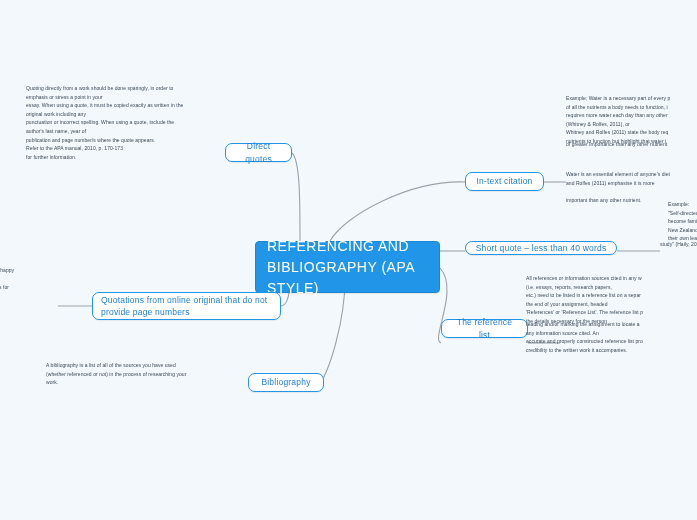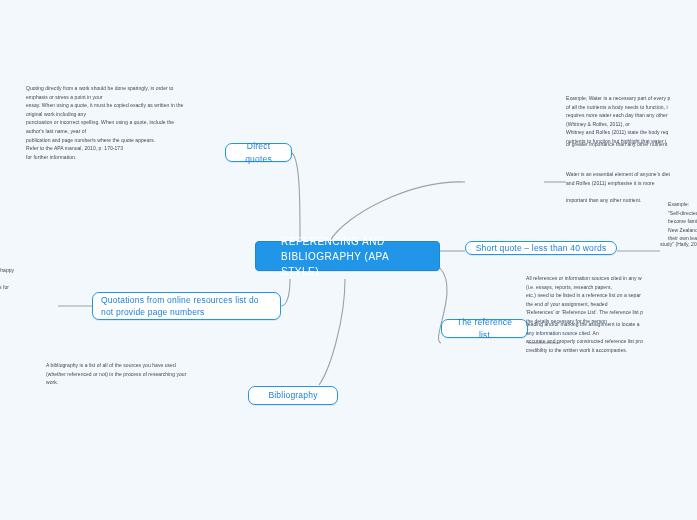--- a/index.html
+++ b/index.html
@@ -52,38 +52,38 @@
   }
   .node.left-align {
     justify-content: flex-start;
     text-align: left;
   }
 
   #node-root {
     left: 255px;
     top: 241px;
     width: 185px;
-    height: 30px;
+    height: 52px;
     background: #2196e8;
     border-color: #1b86d2;
     color: #ffffff;
-    font-size: 10px;
+    font-size: 14px;
     letter-spacing: 0.5px;
     line-height: 1.5;
     justify-content: flex-start;
     text-align: left;
-    padding: 5px 25px;
+    padding: 5px 11px;
     border-radius: 4px;
   }
 
   #node-direct-quotes   { left: 225px; top: 143px; width: 67px;  height: 19px; }
   #node-intext-citation { left: 465px; top: 172px; width: 79px;  height: 19px; }
   #node-short-quote     { left: 465px; top: 241px; width: 152px; height: 14px; }
   #node-reference-list  { left: 441px; top: 319px; width: 87px;  height: 19px; }
-  #node-bibliography    { left: 248px; top: 386px; width: 90px;  height: 19px; }
+  #node-bibliography    { left: 248px; top: 373px; width: 76px;  height: 19px; }
   #node-online-quotes   { left: 92px;  top: 292px; width: 189px; height: 28px; padding: 3px 8px; }
 
   
   .note {
     position: absolute;
     font-size: 5px;
     line-height: 1.72;
     color: #3c4a57;
     letter-spacing: 0.05px;
     white-space: pre-line;
@@ -121,28 +121,29 @@
       <path d="M 617 251 L 660 251"></path>
       <path d="M 528 343 L 560 343"></path>
     </g>
   </svg>
 
   <div class="node" id="node-root">REFERENCING AND
 BIBLIOGRAPHY (APA STYLE)</div>
 
   <div class="node" id="node-direct-quotes">Direct quotes</div>
 
+  <div class="node" id="node-intext-citation">In-text citation</div>
 
   <div class="node" id="node-short-quote">Short quote – less than 40 words</div>
 
   <div class="node" id="node-reference-list">The reference list</div>
 
   <div class="node" id="node-bibliography">Bibliography</div>
 
-  <div class="node left-align" id="node-online-quotes">Quotations from online resources list do not provide page numbers</div>
+  <div class="node left-align" id="node-online-quotes">Quotations from online original that do not provide page numbers</div>
 
   <div class="note" id="note-direct-quotes">Quoting directly from a work should be done sparingly, in order to emphasis or stress a point in your
 essay. When using a quote, it must be copied exactly as written in the original work including any
 punctuation or incorrect spelling. When using a quote, include the author's last name, year of
 publication and page number/s where the quote appears.
 Refer to the APA manual, 2010, p. 170-173
 for further information.</div>
 
   <div class="note" id="note-online-quotes">ty" — the happy
 

